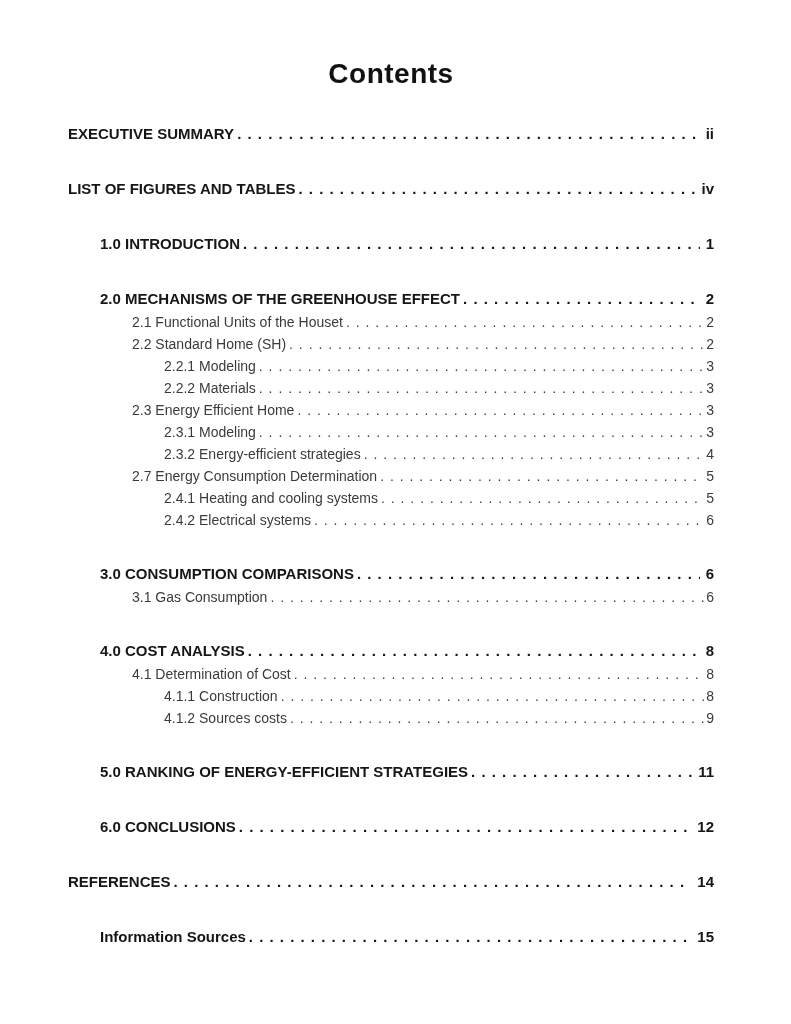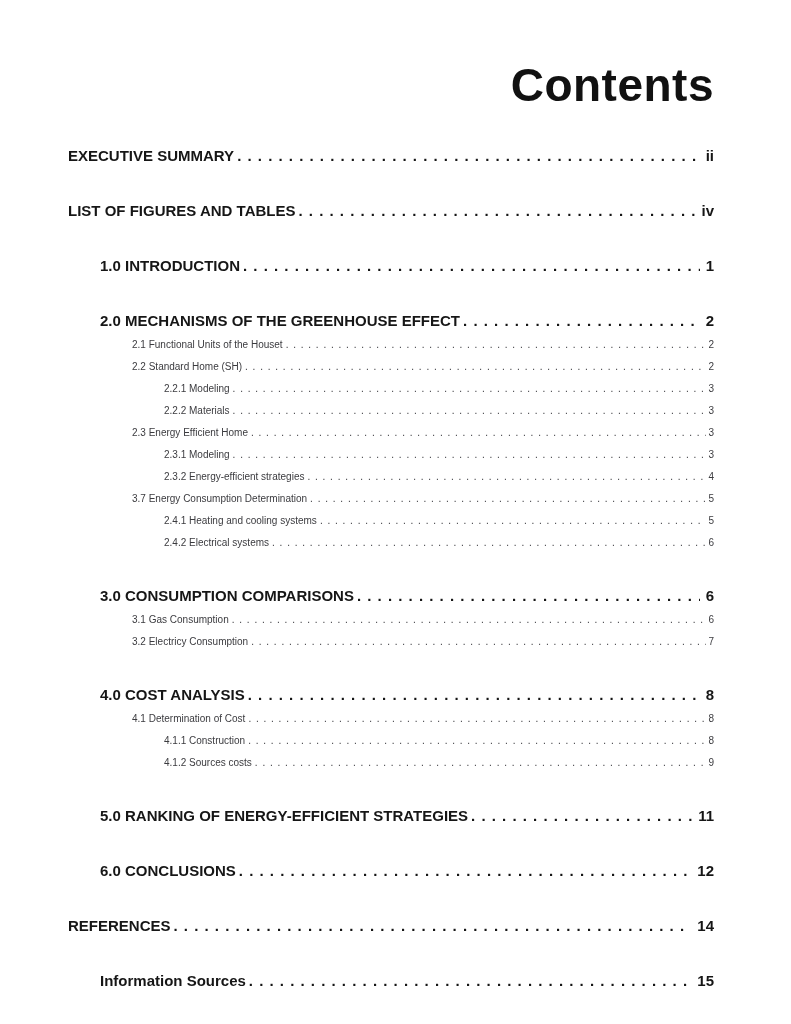--- a/index.html
+++ b/index.html
@@ -15,22 +15,22 @@
     color: #1d1d1f;
   }
   .page {
     box-sizing: border-box;
     width: 791px;
     height: 1024px;
     padding: 58px 77px 0 68px;
   }
   .title {
     margin: 0 0 34px 0;
-    text-align: right;
-    font-size: 46px;
+    text-align: center;
+    font-size: 28px;
     font-weight: 700;
     letter-spacing: 0.5px;
     color: #111111;
   }
   .toc {
     width: 100%;
   }
   .row {
     display: flex;
     align-items: flex-end;
@@ -58,21 +58,21 @@
     font-weight: 700;
     font-size: 15px;
     line-height: 19px;
     margin-top: 36px;
     color: #161616;
   }
   .row.bold .pageno { padding-left: 4px; }
   
   .row.plain {
     font-weight: 400;
-    font-size: 10px;
+    font-size: 14px;
     line-height: 15px;
     margin-top: 7px;
     color: #3b3b3f;
   }
   .row.first { margin-top: 0; }
   .lvl0 { padding-left: 0; }
   .lvl1 { padding-left: 32px; }
   .lvl2 { padding-left: 64px; }
   .lvl3 { padding-left: 96px; }
 </style>
@@ -142,21 +142,21 @@
     <span class="pageno">3</span>
   </div>
 
   <div class="row lvl3 plain">
     <span class="label">2.3.2 Energy-efficient strategies</span>
     <span class="leader"></span>
     <span class="pageno">4</span>
   </div>
 
   <div class="row lvl2 plain">
-    <span class="label">3.7 Energy Consumption Determination</span>
+    <span class="label">2.7 Energy Consumption Determination</span>
     <span class="leader"></span>
     <span class="pageno">5</span>
   </div>
 
   <div class="row lvl3 plain">
     <span class="label">2.4.1 Heating and cooling systems</span>
     <span class="leader"></span>
     <span class="pageno">5</span>
   </div>
 
@@ -171,25 +171,20 @@
     <span class="leader"></span>
     <span class="pageno">6</span>
   </div>
 
   <div class="row lvl2 plain">
     <span class="label">3.1 Gas Consumption</span>
     <span class="leader"></span>
     <span class="pageno">6</span>
   </div>
 
-  <div class="row lvl2 plain">
-    <span class="label">3.2 Electricy Consumption</span>
-    <span class="leader"></span>
-    <span class="pageno">7</span>
-  </div>
 
   <div class="row lvl1 bold">
     <span class="label">4.0 COST ANALYSIS</span>
     <span class="leader"></span>
     <span class="pageno">8</span>
   </div>
 
   <div class="row lvl2 plain">
     <span class="label">4.1 Determination of Cost</span>
     <span class="leader"></span>

